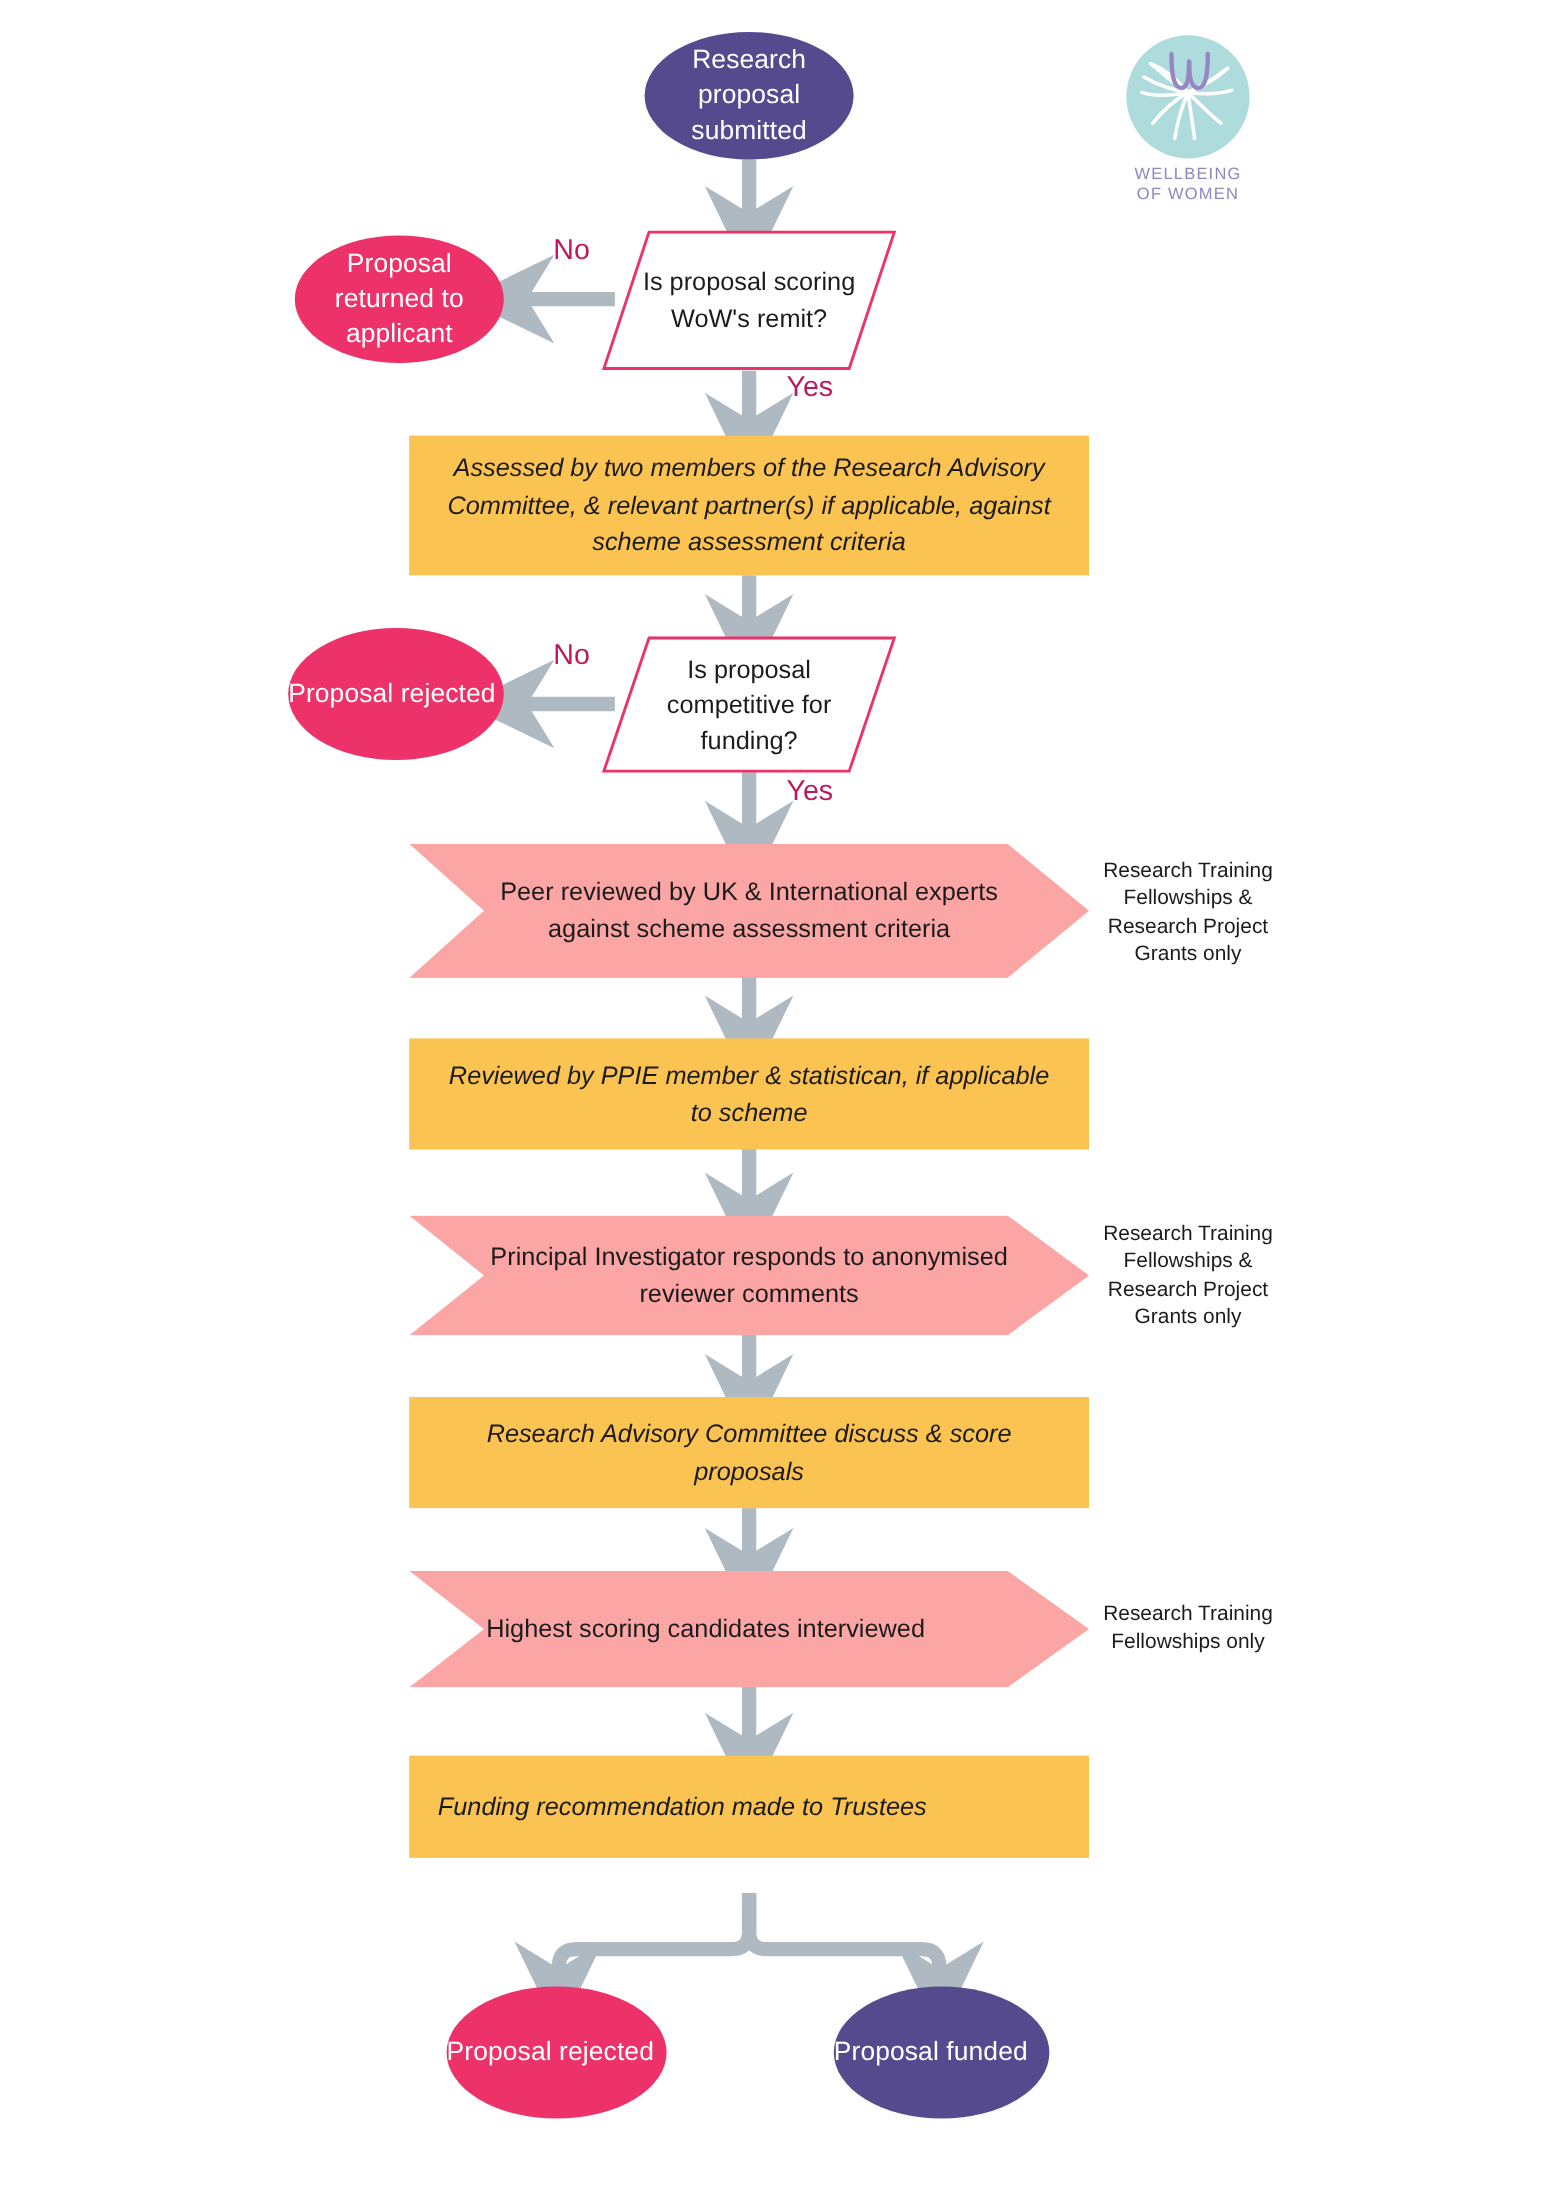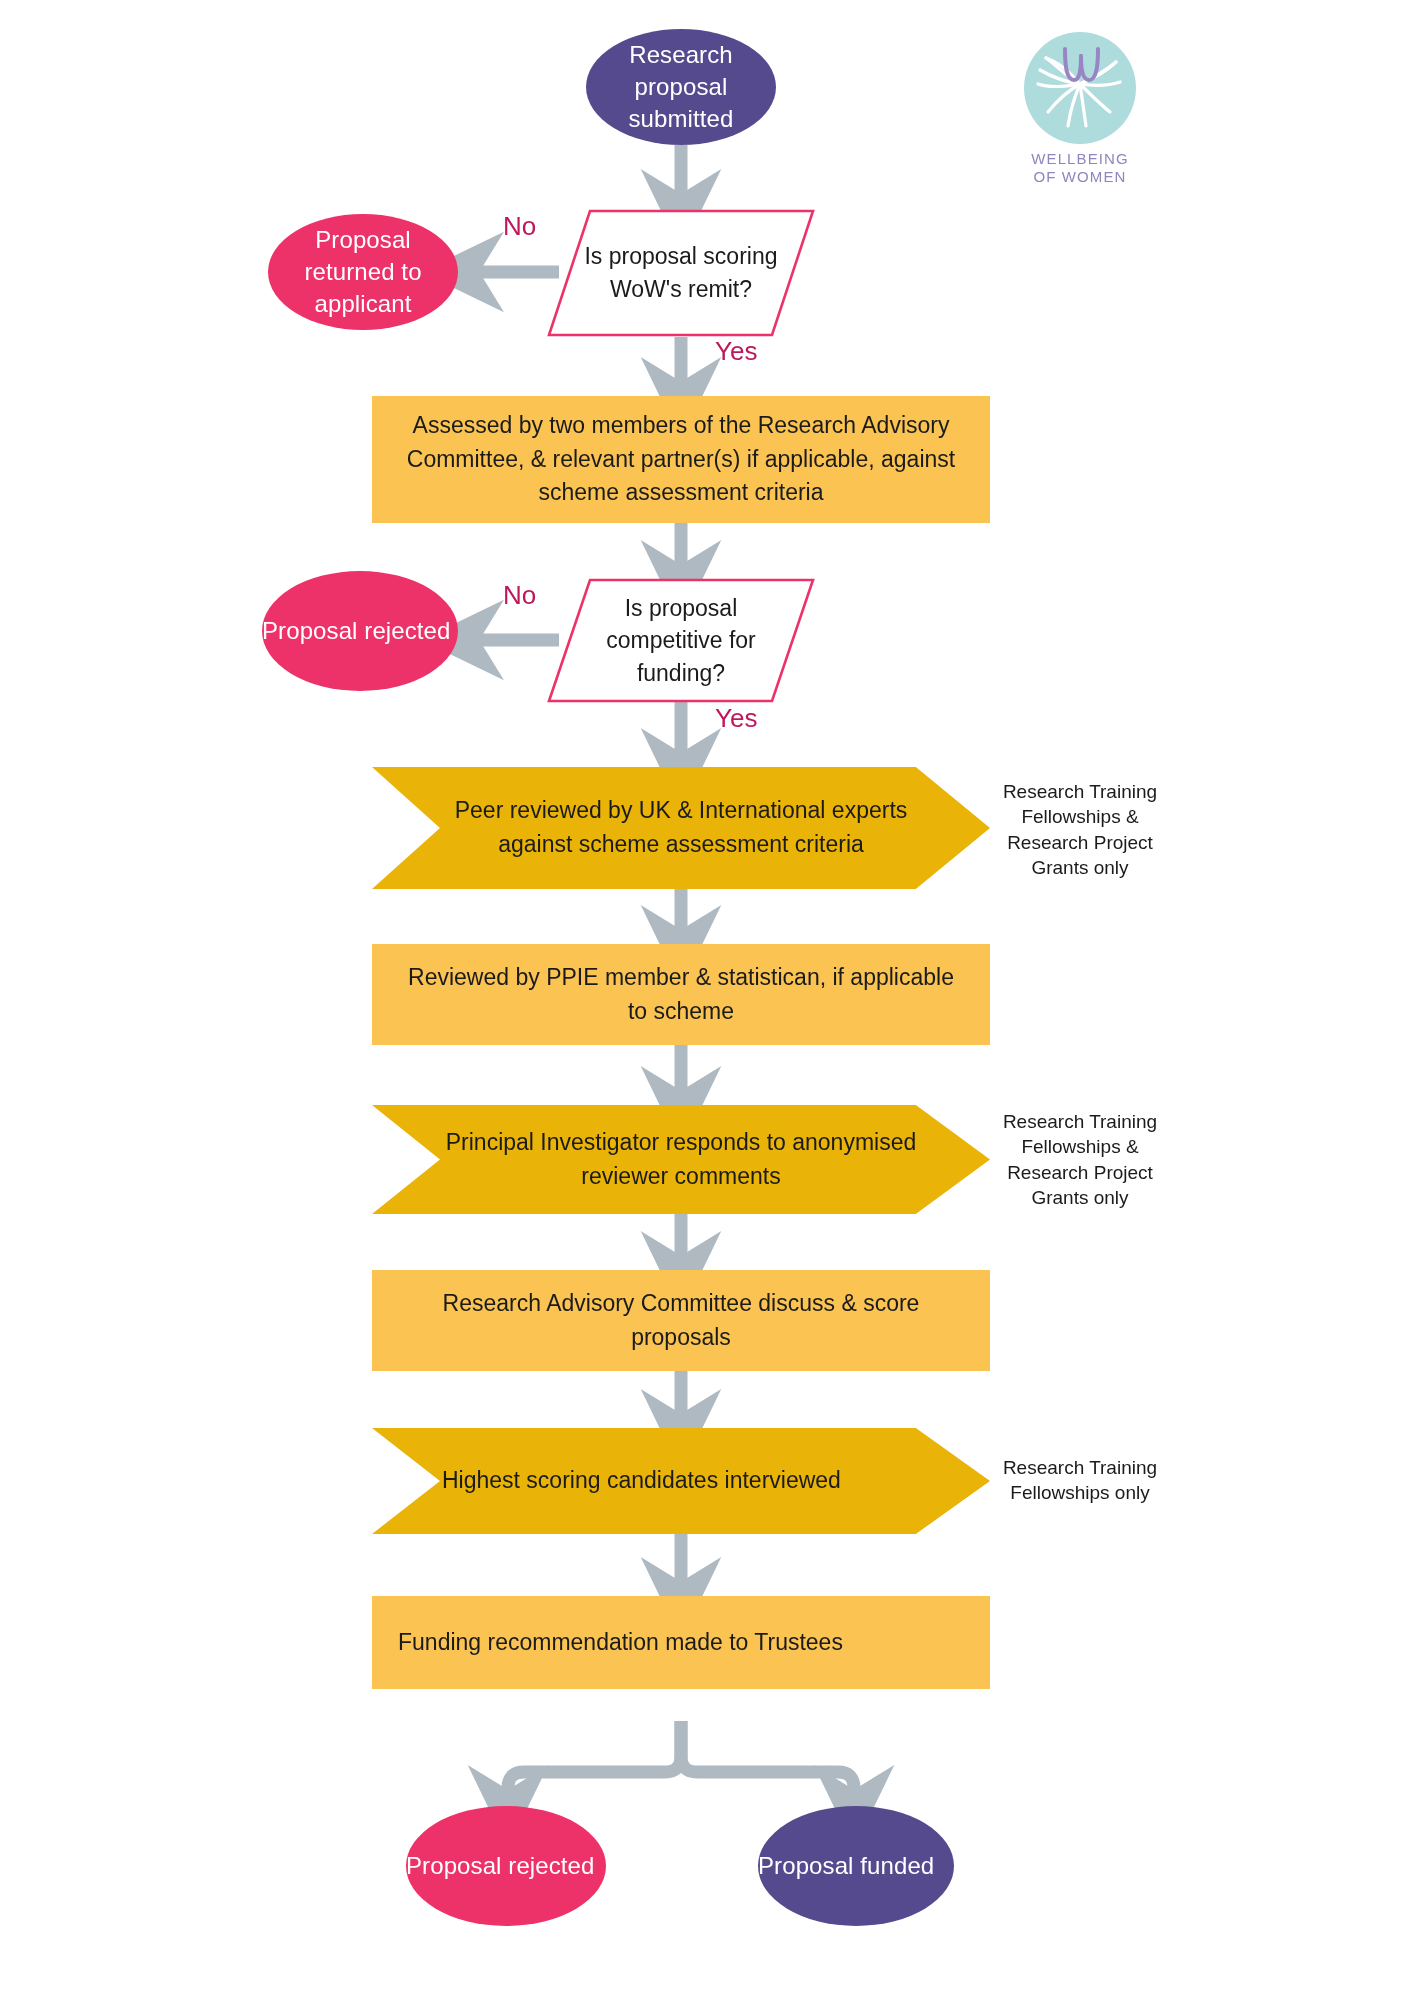--- a/index.html
+++ b/index.html
@@ -41,25 +41,26 @@
   .ellipse.purple { background: #564A8F; }
   .ellipse.pink   { background: #ED3169; }
 
   
   .procbox {
     background: #FAC352;
     color: #1b1b1b;
     font-size: 23px;
     line-height: 1.46;
     padding: 10px 26px;
+    font-style: italic;
   }
 
   
   .banner {
-    background: #eab308;
+    background: #fca5a5;
     color: #1b1b1b;
     font-size: 23px;
     line-height: 1.46;
     padding: 10px 70px;
     clip-path: polygon(0% 0%, 88% 0%, 100% 50%, 88% 100%, 0% 100%, 11% 50%);
   }
 
   
   .decision-wrap { position: absolute; }
   .decision-wrap svg { position: absolute; left: 0; top: 0; }

